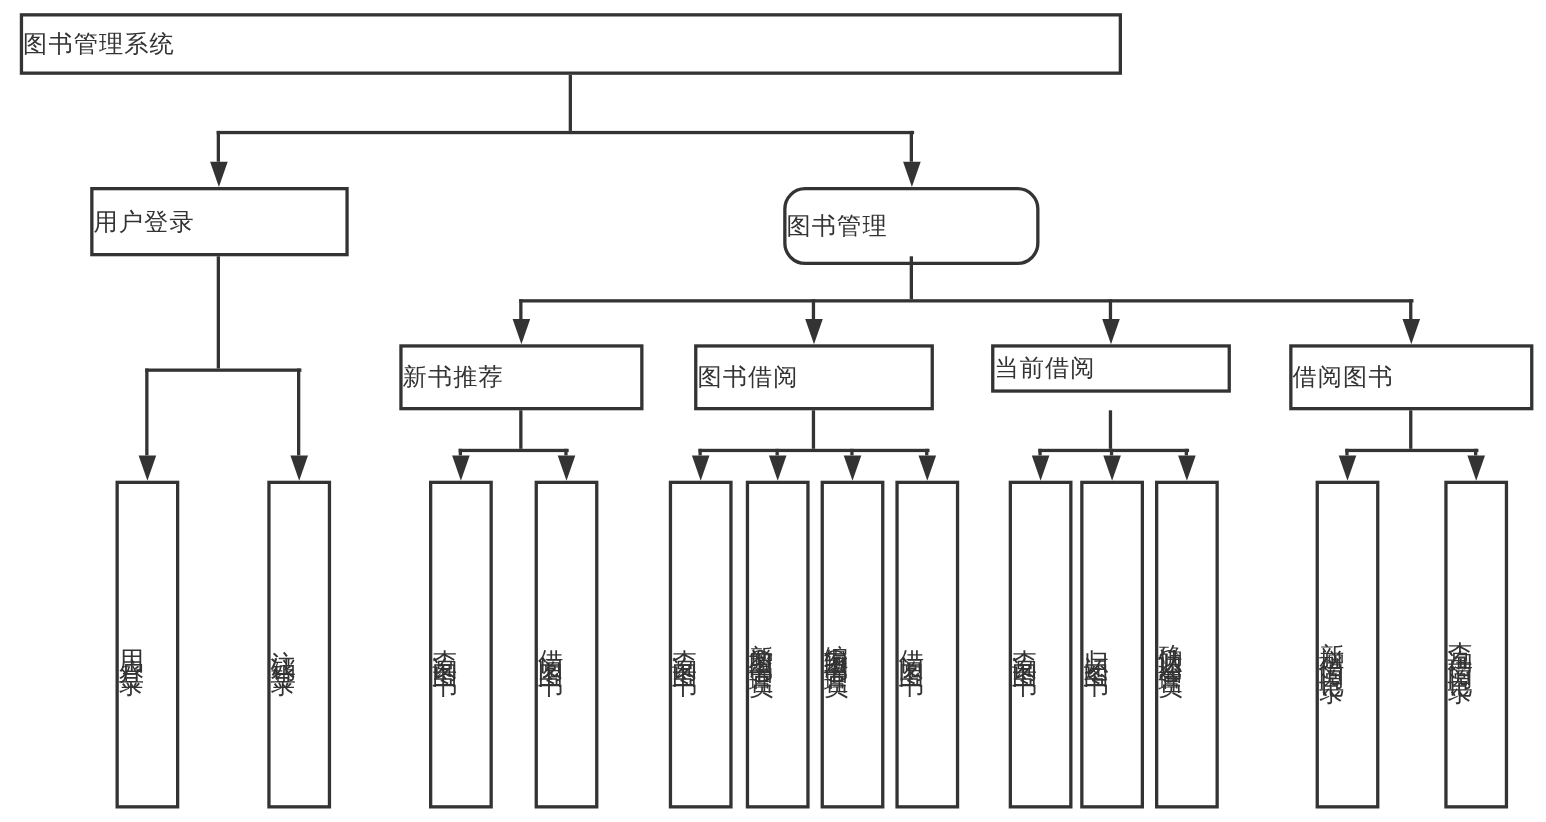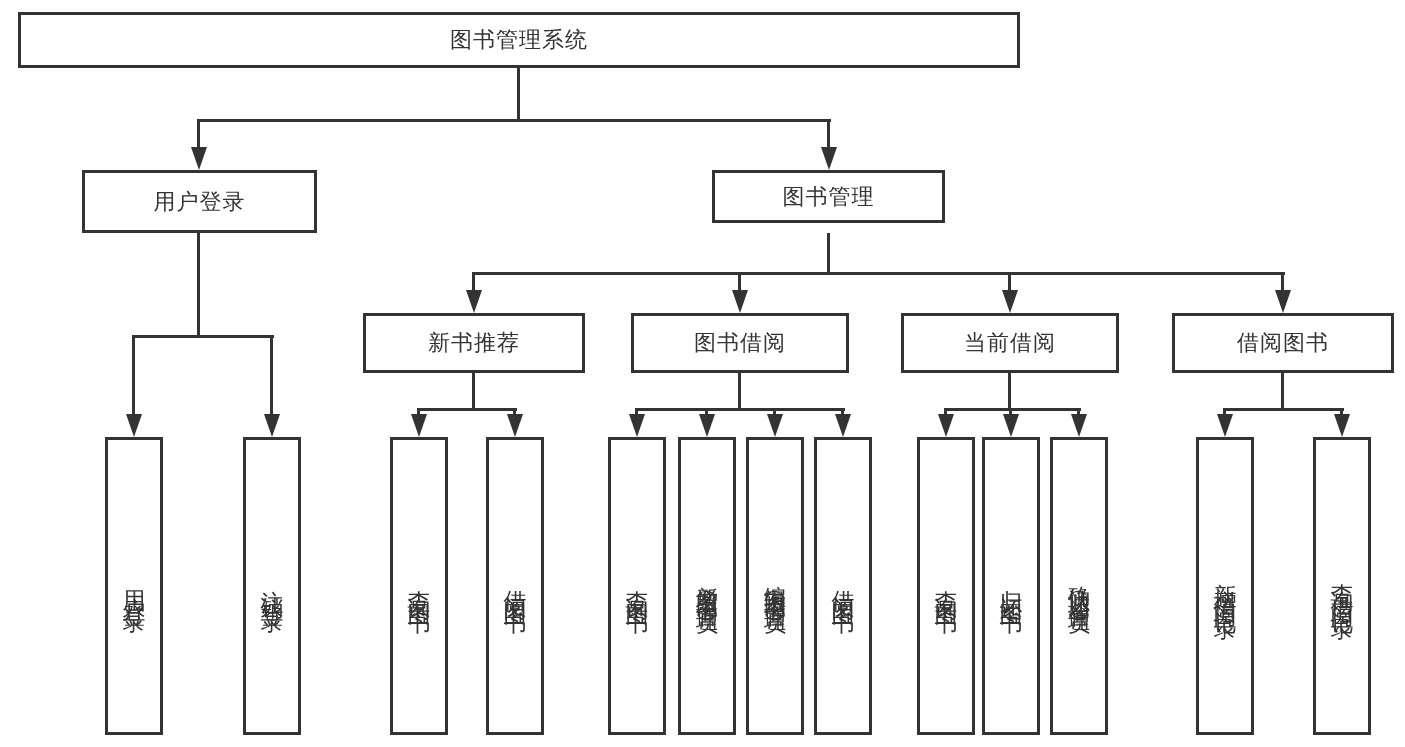--- a/index.html
+++ b/index.html
@@ -16,21 +16,21 @@
     color: #333333;
     overflow: hidden;
   }
   .box {
     position: absolute;
     box-sizing: border-box;
     border: 3px solid #333333;
     background: #ffffff;
     display: flex;
     align-items: center;
-    justify-content: center;
+    justify-content: flex-start;
   }
   .box .lbl {
     font-size: 22px;
     letter-spacing: 1px;
     white-space: nowrap;
   }
   .vbox .lbl {
     writing-mode: vertical-rl;
     text-orientation: mixed;
     font-size: 23px;
@@ -79,21 +79,21 @@
   <div class="vline" style="left:517px; top:68px; height:51px;"></div>
   <div class="hline" style="left:197px; top:119px; width:634px;"></div>
   <div class="vline" style="left:197px; top:119px; height:28px;"></div>
   <div class="arrow" style="left:191px; top:147px;"></div>
   <div class="vline" style="left:827px; top:119px; height:28px;"></div>
   <div class="arrow" style="left:821px; top:147px;"></div>
 
   <div class="box" style="left:82px; top:170px; width:235px; height:63px;">
     <span class="lbl">用户登录</span>
   </div>
-  <div class="box" style="left:712px; top:170px; width:233px; height:53px;">
+  <div class="box" style="left:712px; top:170px; width:233px; height:71px;border-radius:20px;">
     <span class="lbl">图书管理</span>
   </div>
 
   <div class="vline" style="left:197px; top:233px; height:102px;"></div>
   <div class="hline" style="left:132px; top:335px; width:142px;"></div>
   <div class="vline" style="left:132px; top:335px; height:79px;"></div>
   <div class="arrow" style="left:126px; top:414px;"></div>
   <div class="vline" style="left:270px; top:335px; height:79px;"></div>
   <div class="arrow" style="left:264px; top:414px;"></div>
 
@@ -107,21 +107,21 @@
   <div class="arrow" style="left:1002px; top:290px;"></div>
   <div class="vline" style="left:1281px; top:272px; height:18px;"></div>
   <div class="arrow" style="left:1275px; top:290px;"></div>
 
   <div class="box" style="left:631px; top:313px; width:218px; height:60px;">
     <span class="lbl">图书借阅</span>
   </div>
   <div class="box" style="left:363px; top:313px; width:222px; height:60px;">
     <span class="lbl">新书推荐</span>
   </div>
-  <div class="box" style="left:901px; top:313px; width:218px; height:60px;">
+  <div class="box" style="left:901px; top:313px; width:218px; height:44px;">
     <span class="lbl">当前借阅</span>
   </div>
   <div class="box" style="left:1172px; top:313px; width:222px; height:60px;">
     <span class="lbl">借阅图书</span>
   </div>
 
   <div class="vline" style="left:472px; top:373px; height:35px;"></div>
   <div class="hline" style="left:417px; top:408px; width:100px;"></div>
   <div class="vline" style="left:417px; top:408px; height:6px;"></div>
   <div class="arrow" style="left:411px; top:414px;"></div>

